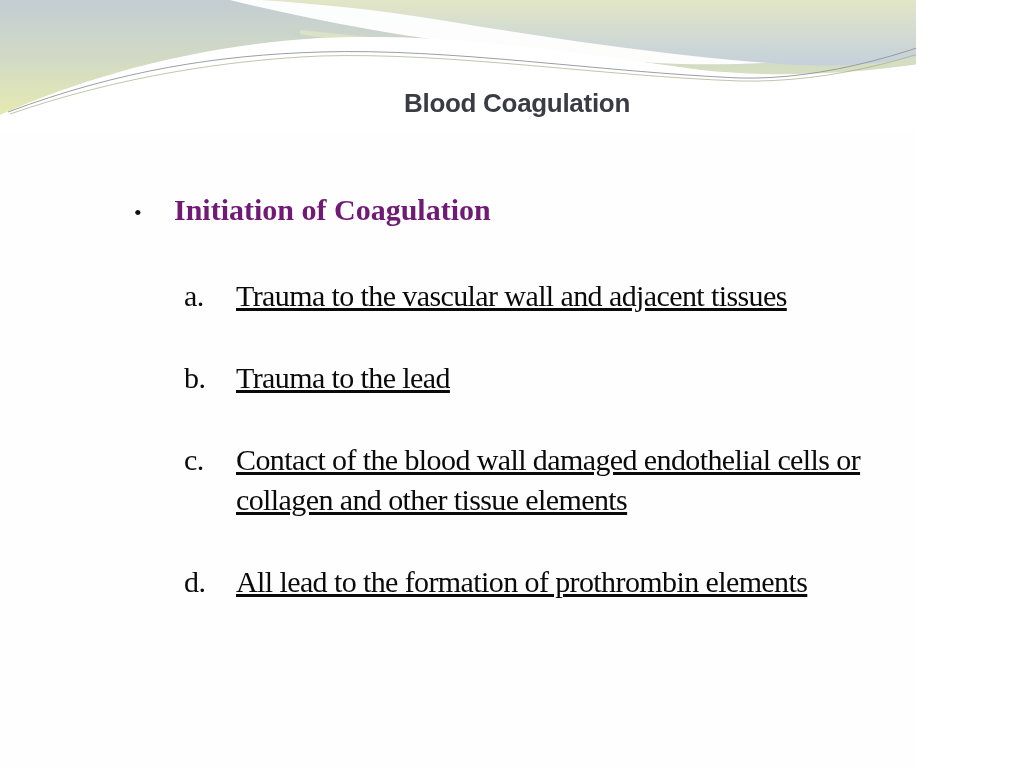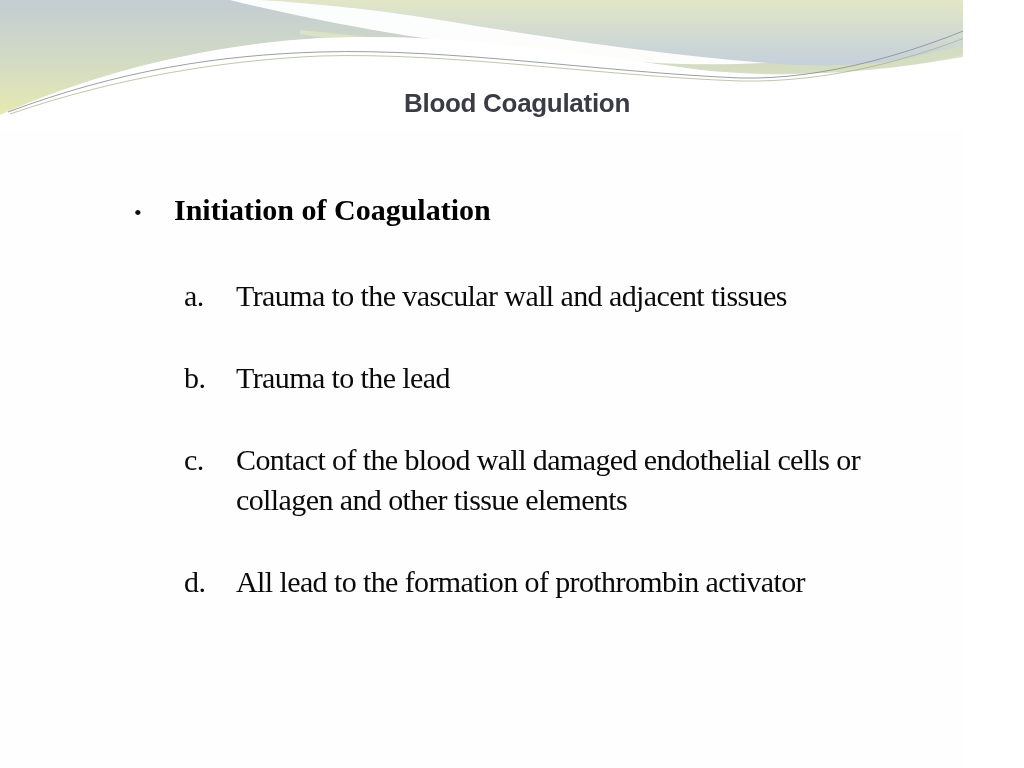--- a/index.html
+++ b/index.html
@@ -9,21 +9,20 @@
       height: 768px;
       overflow: hidden;
       background: #ffffff;
     }
     .slide {
       position: relative;
       width: 916px;
       height: 768px;
       background: #fefefe;
       overflow: hidden;
-      padding-left: 47px;
     }
     .header-swoosh {
       position: absolute;
       left: 0;
       top: 0;
       width: 1024px;
       height: 130px;
     }
     .slide-title {
       position: absolute;
@@ -55,38 +54,39 @@
     .bullet-dot {
       width: 40px;
       font-size: 22px;
       color: #111;
       padding-left: 4px;
     }
     .bullet-heading {
       font-family: "Liberation Serif", serif;
       font-weight: bold;
       font-size: 30px;
-      color: #000000;
+      color: #701a75;
     }
     .sub-item {
       position: absolute;
       left: 184px;
       display: flex;
       align-items: flex-start;
       font-size: 30px;
       color: #0a0a0a;
       line-height: 40px;
       letter-spacing: -0.6px;
     }
     .sub-letter {
       width: 52px;
       flex: 0 0 52px;
     }
     .sub-text {
       width: 760px;
+      text-decoration: underline;
     }
   </style>
 </head>
 <body>
 
 <div class="slide">
 
   <svg class="header-swoosh" viewBox="0 0 1024 130" preserveAspectRatio="none">
     <defs>
       <linearGradient id="gTop" x1="0" y1="0" x2="0" y2="1">
@@ -136,16 +136,16 @@
       <span class="sub-text">Trauma to the lead</span>
     </div>
 
     <div class="sub-item" style="top:440px;">
       <span class="sub-letter">c.</span>
       <span class="sub-text" style="width:700px;">Contact of the blood wall damaged endothelial cells or collagen and other tissue elements</span>
     </div>
 
     <div class="sub-item" style="top:562px;">
       <span class="sub-letter">d.</span>
-      <span class="sub-text">All lead to the formation of prothrombin activator</span>
+      <span class="sub-text">All lead to the formation of prothrombin elements</span>
     </div>
   </div>
 </div>
 
 </body></html>

